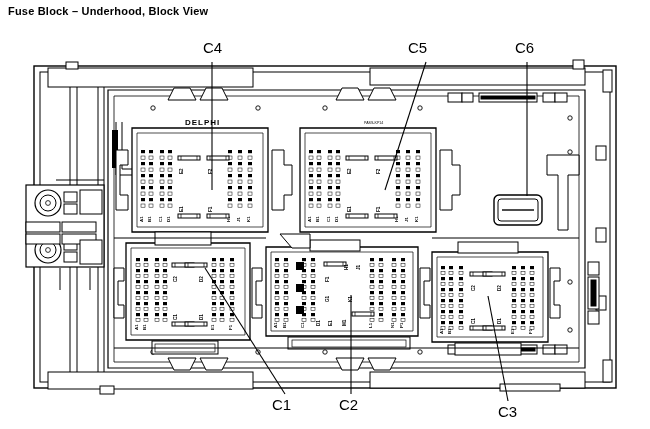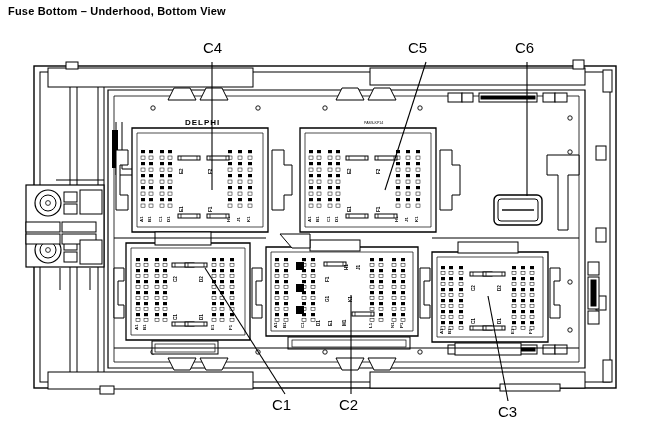--- a/index.html
+++ b/index.html
@@ -14,21 +14,21 @@
 
   .calloutTxt{font-family:"Liberation Sans",sans-serif;font-size:15px;fill:#000;}
   .pinTxt{font-family:"Liberation Sans",sans-serif;font-size:4.4px;fill:#000;font-weight:bold;}
   .brandTxt{font-family:"Liberation Sans",sans-serif;font-size:8px;fill:#000;font-weight:bold;letter-spacing:1px;}
   .microTxt{font-family:"Liberation Sans",sans-serif;font-size:3.6px;fill:#000;}
   .fuseTxt{font-family:"Liberation Sans",sans-serif;font-size:4.6px;fill:#000;font-weight:bold;}
 </style>
 </head>
 <body>
 
-<div id="title">Fuse Bottom – Underhood, Bottom View</div>
+<div id="title">Fuse Block – Underhood, Block View</div>
 
 <div id="stage">
 <svg width="650" height="429" viewBox="0 0 650 429">
 
   <defs>
     <g id="pinCol">
       <rect x="0" y="0" width="4" height="3.2" fill="#000"></rect>
       <rect x="0" y="6" width="4" height="3.2" fill="#fff" stroke="#000" stroke-width=".5"></rect>
       <rect x="0" y="12" width="4" height="3.2" fill="#000"></rect>
       <rect x="0" y="18" width="4" height="3.2" fill="#fff" stroke="#000" stroke-width=".5"></rect>

